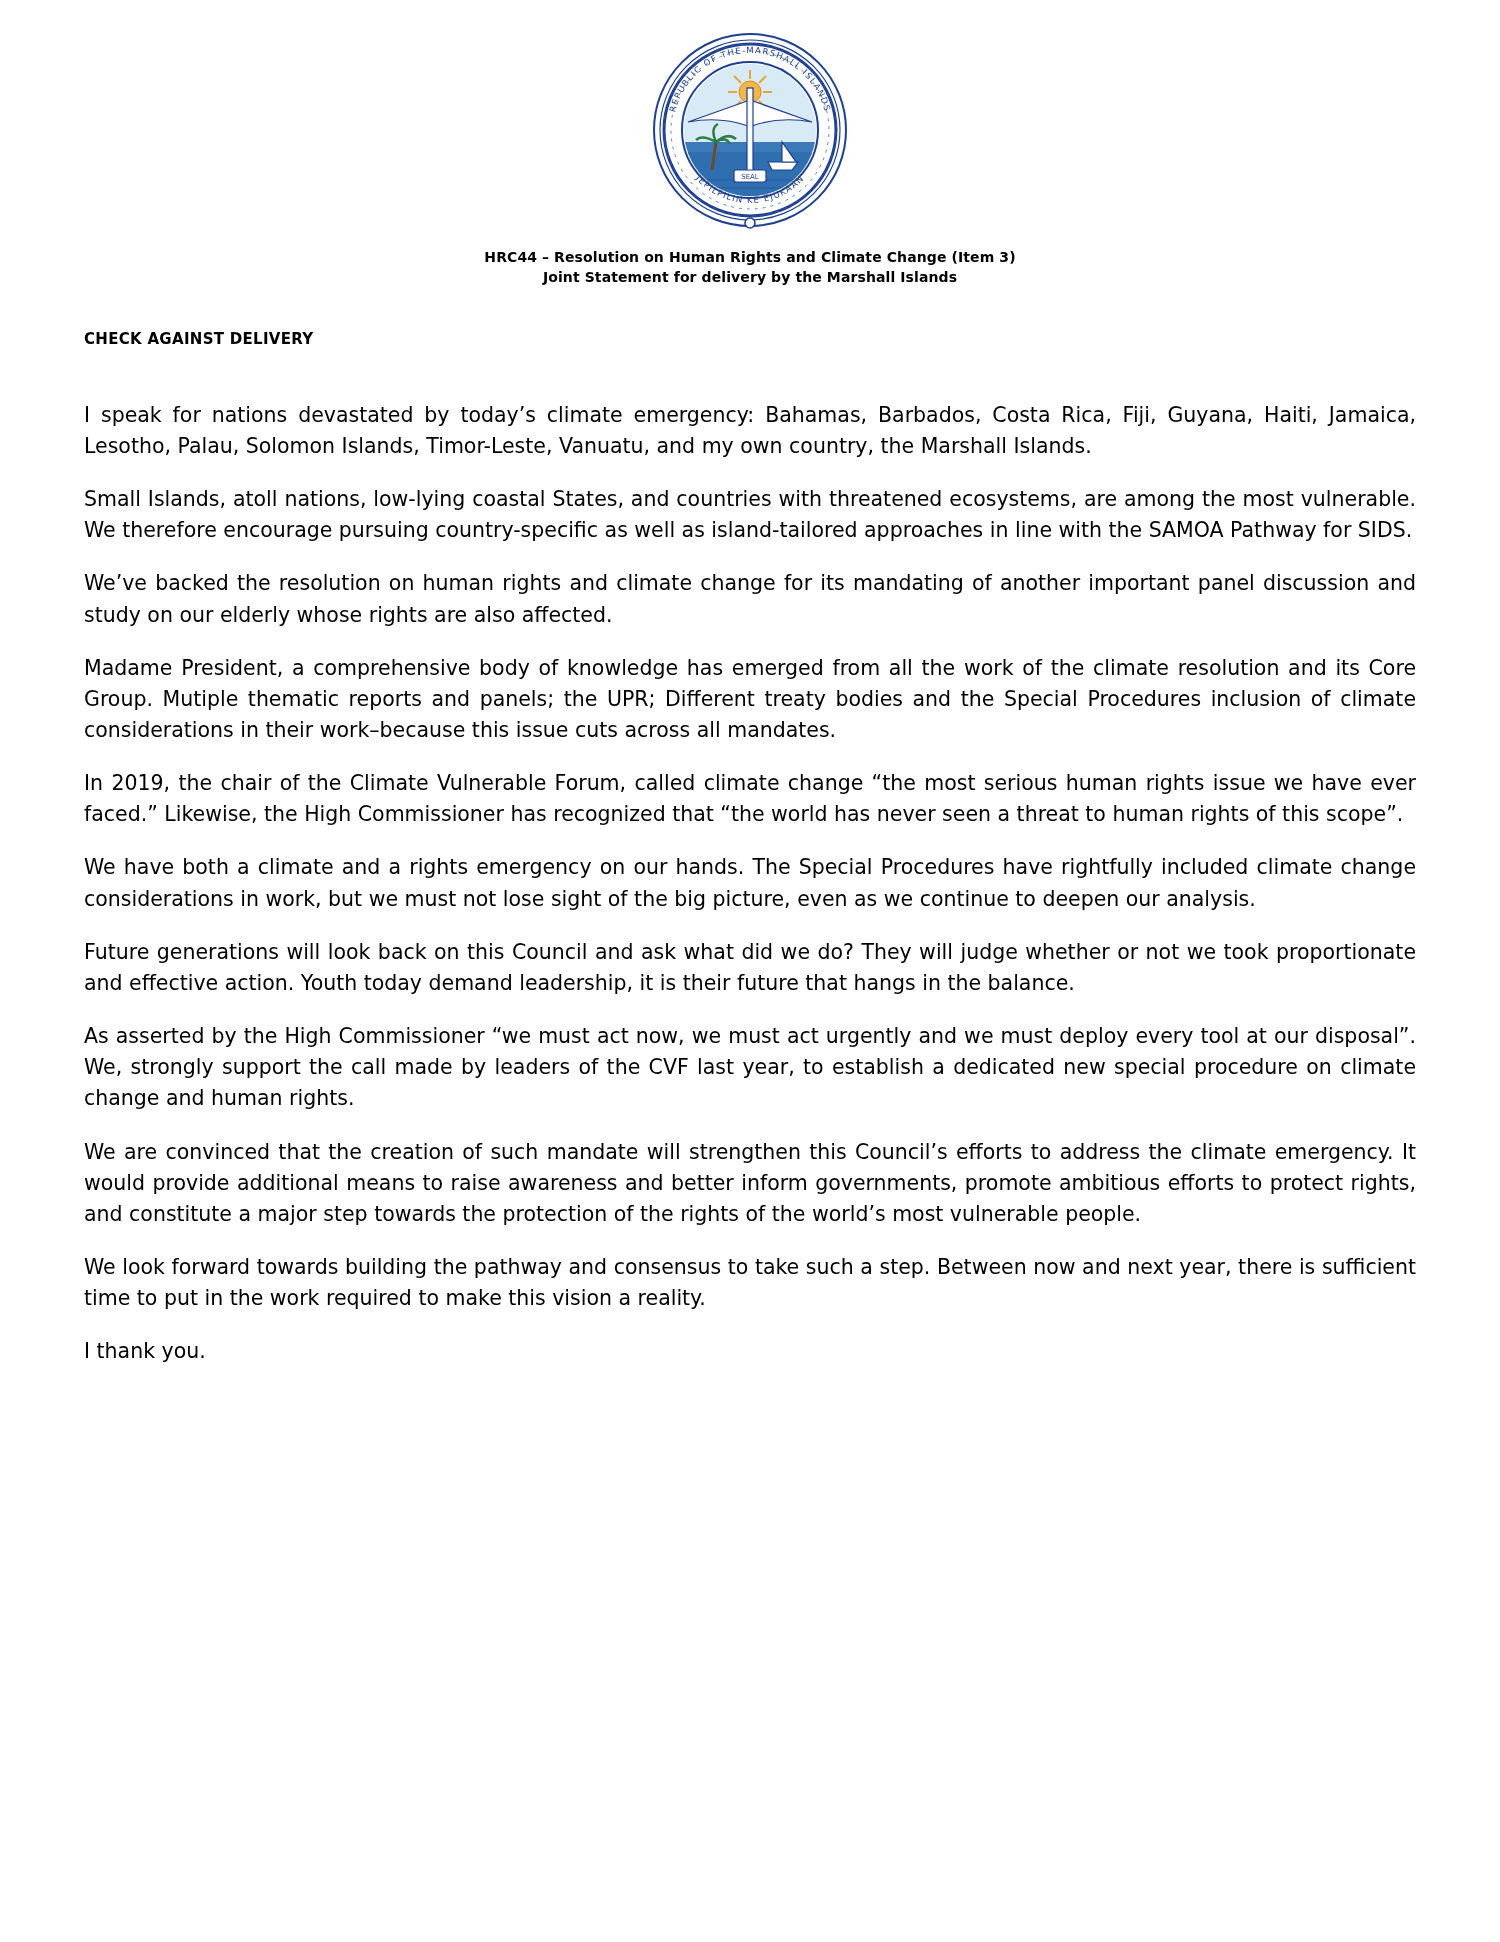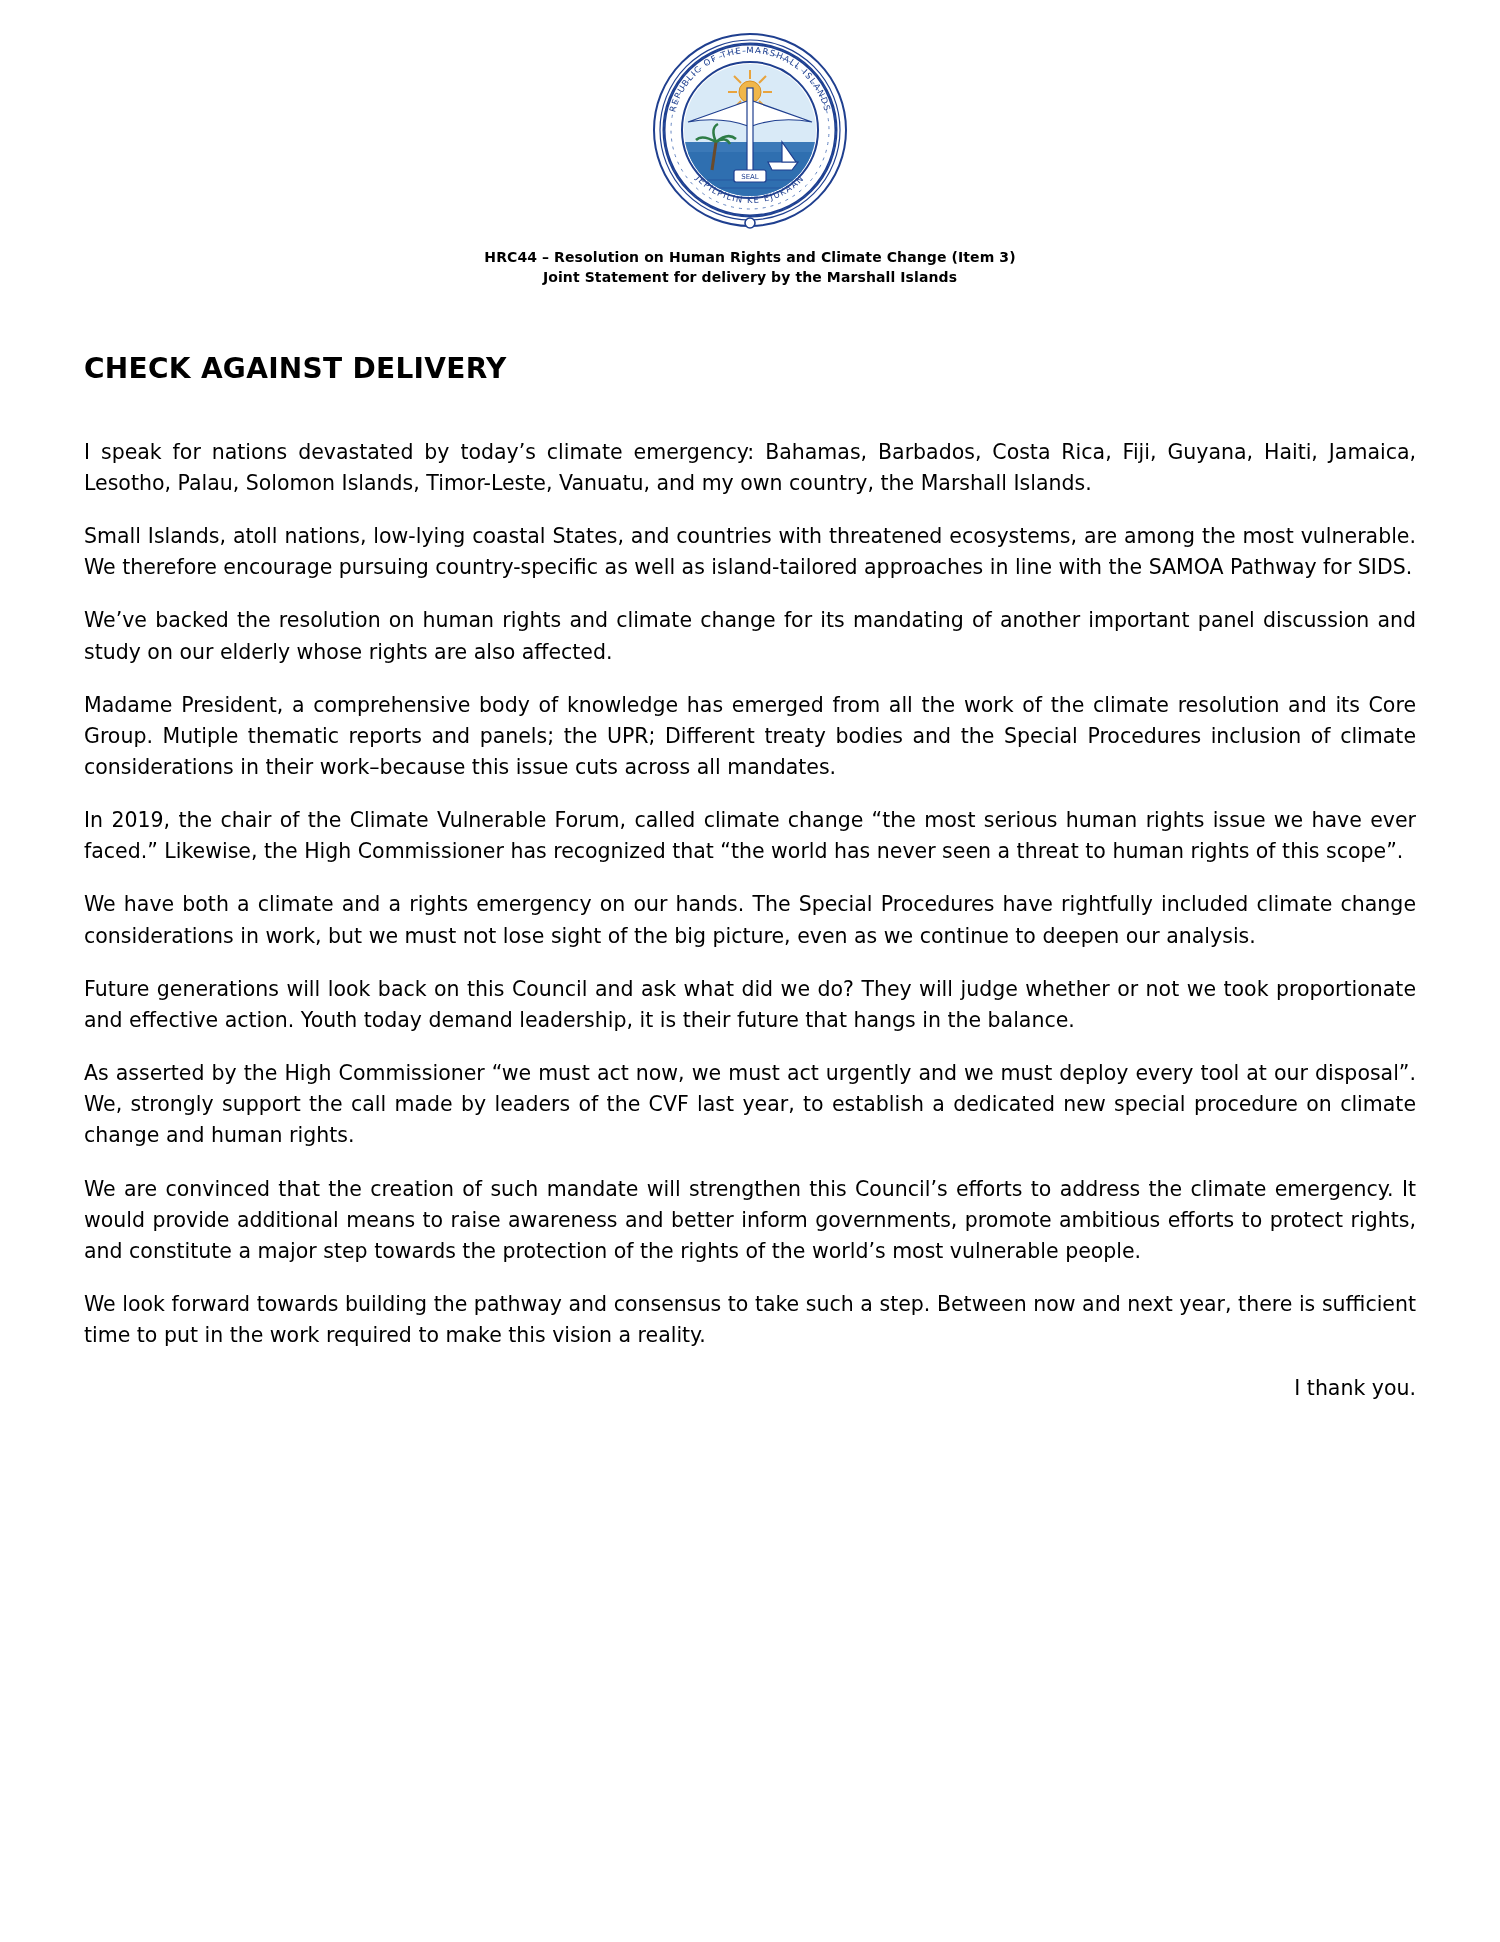--- a/index.html
+++ b/index.html
@@ -42,42 +42,42 @@
     font-weight: bold;
     font-size: 14px;
     line-height: 1.42;
     letter-spacing: 0.1px;
     margin: 0 0 2px 0;
   }
   .doc-title .line2 { display: block; }
 
   .check-delivery {
     font-weight: bold;
-    font-size: 28px;
+    font-size: 15px;
     letter-spacing: 0.3px;
-    margin-top: 64px;
+    margin-top: 42px;
     margin-bottom: 0;
   }
 
   
   .body-text {
     margin-top: 52px;
     font-size: 20.5px;
     line-height: 1.52;
   }
   .body-text p {
     margin: 0 0 22px 0;
     text-align: justify;
     text-justify: inter-word;
     hyphens: none;
   }
   .body-text p.no-justify {
     text-align: left;
   }
-  .body-text p:last-child { margin-bottom: 0; text-align: right; }
+  .body-text p:last-child { margin-bottom: 0; }
 </style>
 </head>
 <body>
 
 <div class="page">
 
   <div class="seal-wrap">
     <div class="seal">
       <svg viewBox="0 0 200 200" width="200" height="200" aria-hidden="true">
 

